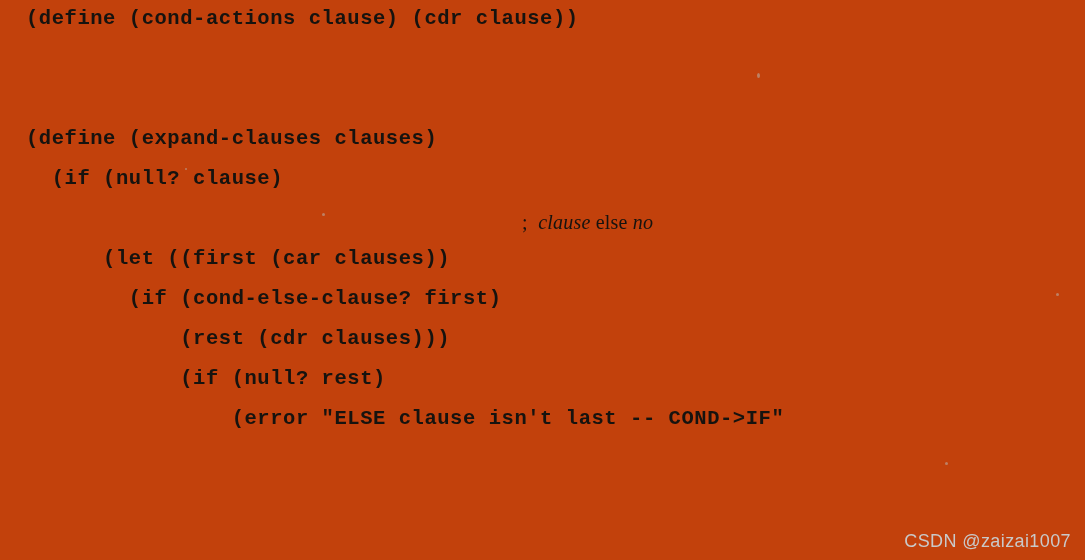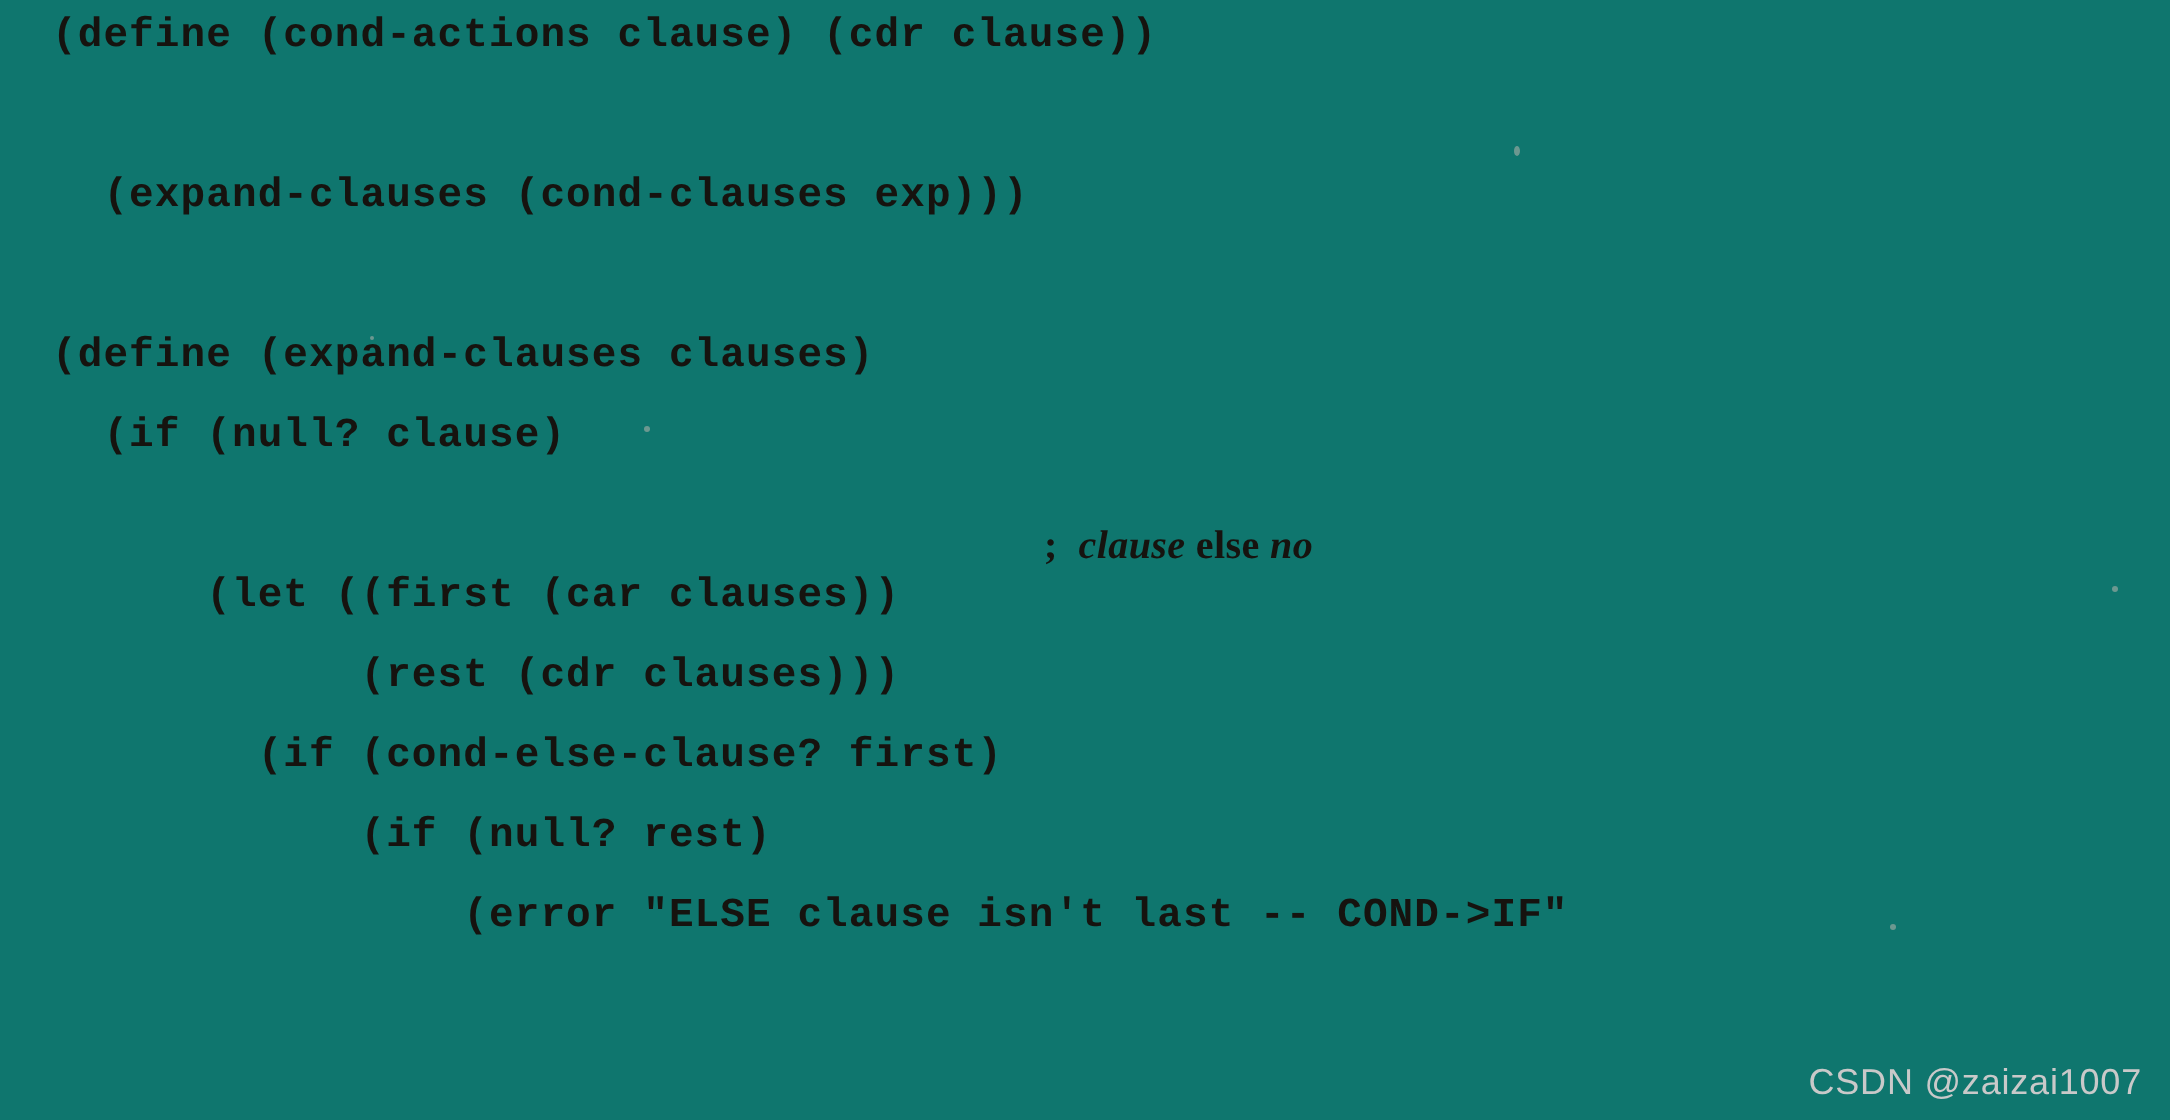--- a/index.html
+++ b/index.html
@@ -4,21 +4,21 @@
 <style>
   html, body {
     margin: 0;
     padding: 0;
     background: #ffffff;
   }
   #page {
     position: relative;
     width: 1085px;
     height: 560px;
-    background: #0f766e;
+    background: #c2410c;
     overflow: hidden;
     font-family: "Liberation Mono", "DejaVu Sans Mono", monospace;
   }
 
   
   #code {
     position: absolute;
     left: 26px;
     top: 6px;
     width: 1040px;
@@ -39,24 +39,24 @@
     height: 40px;
   }
   .code-text {
     display: inline-block;
   }
 
   
   .margin-comment {
     position: absolute;
     left: 496px;
-    top: 14px;
+    top: 3px;
     font-family: "Liberation Serif", "DejaVu Serif", serif;
     font-size: 20px;
-    font-weight: bold;
+    font-weight: normal;
     letter-spacing: 0.2px;
     color: #16130f;
     white-space: pre;
   }
   .margin-comment .semi {
     font-family: "Liberation Serif", "DejaVu Serif", serif;
   }
   .margin-comment .it {
     font-style: italic;
   }
@@ -96,37 +96,36 @@
   <div class="speck" style="left:945px; top:462px; width:3px; height:3px;"></div>
   <div class="speck" style="left:185px; top:168px; width:2px; height:2px;"></div>
 
   <div id="code">
 
     <div class="code-line"><span class="code-text">(define (cond-actions clause) (cdr clause))</span></div>
 
     <div class="code-line blank"><span class="code-text"></span></div>
 
 
-    <div class="code-line"><span class="code-text">  (expand-clauses (cond-clauses exp)))</span></div>
 
     <div class="code-line blank"><span class="code-text"></span></div>
 
     <div class="code-line"><span class="code-text">(define (expand-clauses clauses)</span></div>
 
     <div class="code-line"><span class="code-text">  (if (null? clause)</span></div>
 
     <div class="code-line">
       <span class="margin-comment"><span class="semi">;</span>&nbsp;&nbsp;<span class="it">clause</span>&nbsp;<span class="rm">else</span>&nbsp;<span class="it">no</span></span>
     </div>
 
     <div class="code-line"><span class="code-text">      (let ((first (car clauses))</span></div>
 
+    <div class="code-line"><span class="code-text">        (if (cond-else-clause? first)</span></div>
+
     <div class="code-line"><span class="code-text">            (rest (cdr clauses)))</span></div>
-
-    <div class="code-line"><span class="code-text">        (if (cond-else-clause? first)</span></div>
 
     <div class="code-line"><span class="code-text">            (if (null? rest)</span></div>
 
 
     <div class="code-line"><span class="code-text">                (error "ELSE clause isn't last -- COND-&gt;IF"</span></div>
 
   </div>
 
   <div id="watermark">CSDN @zaizai1007</div>
 

